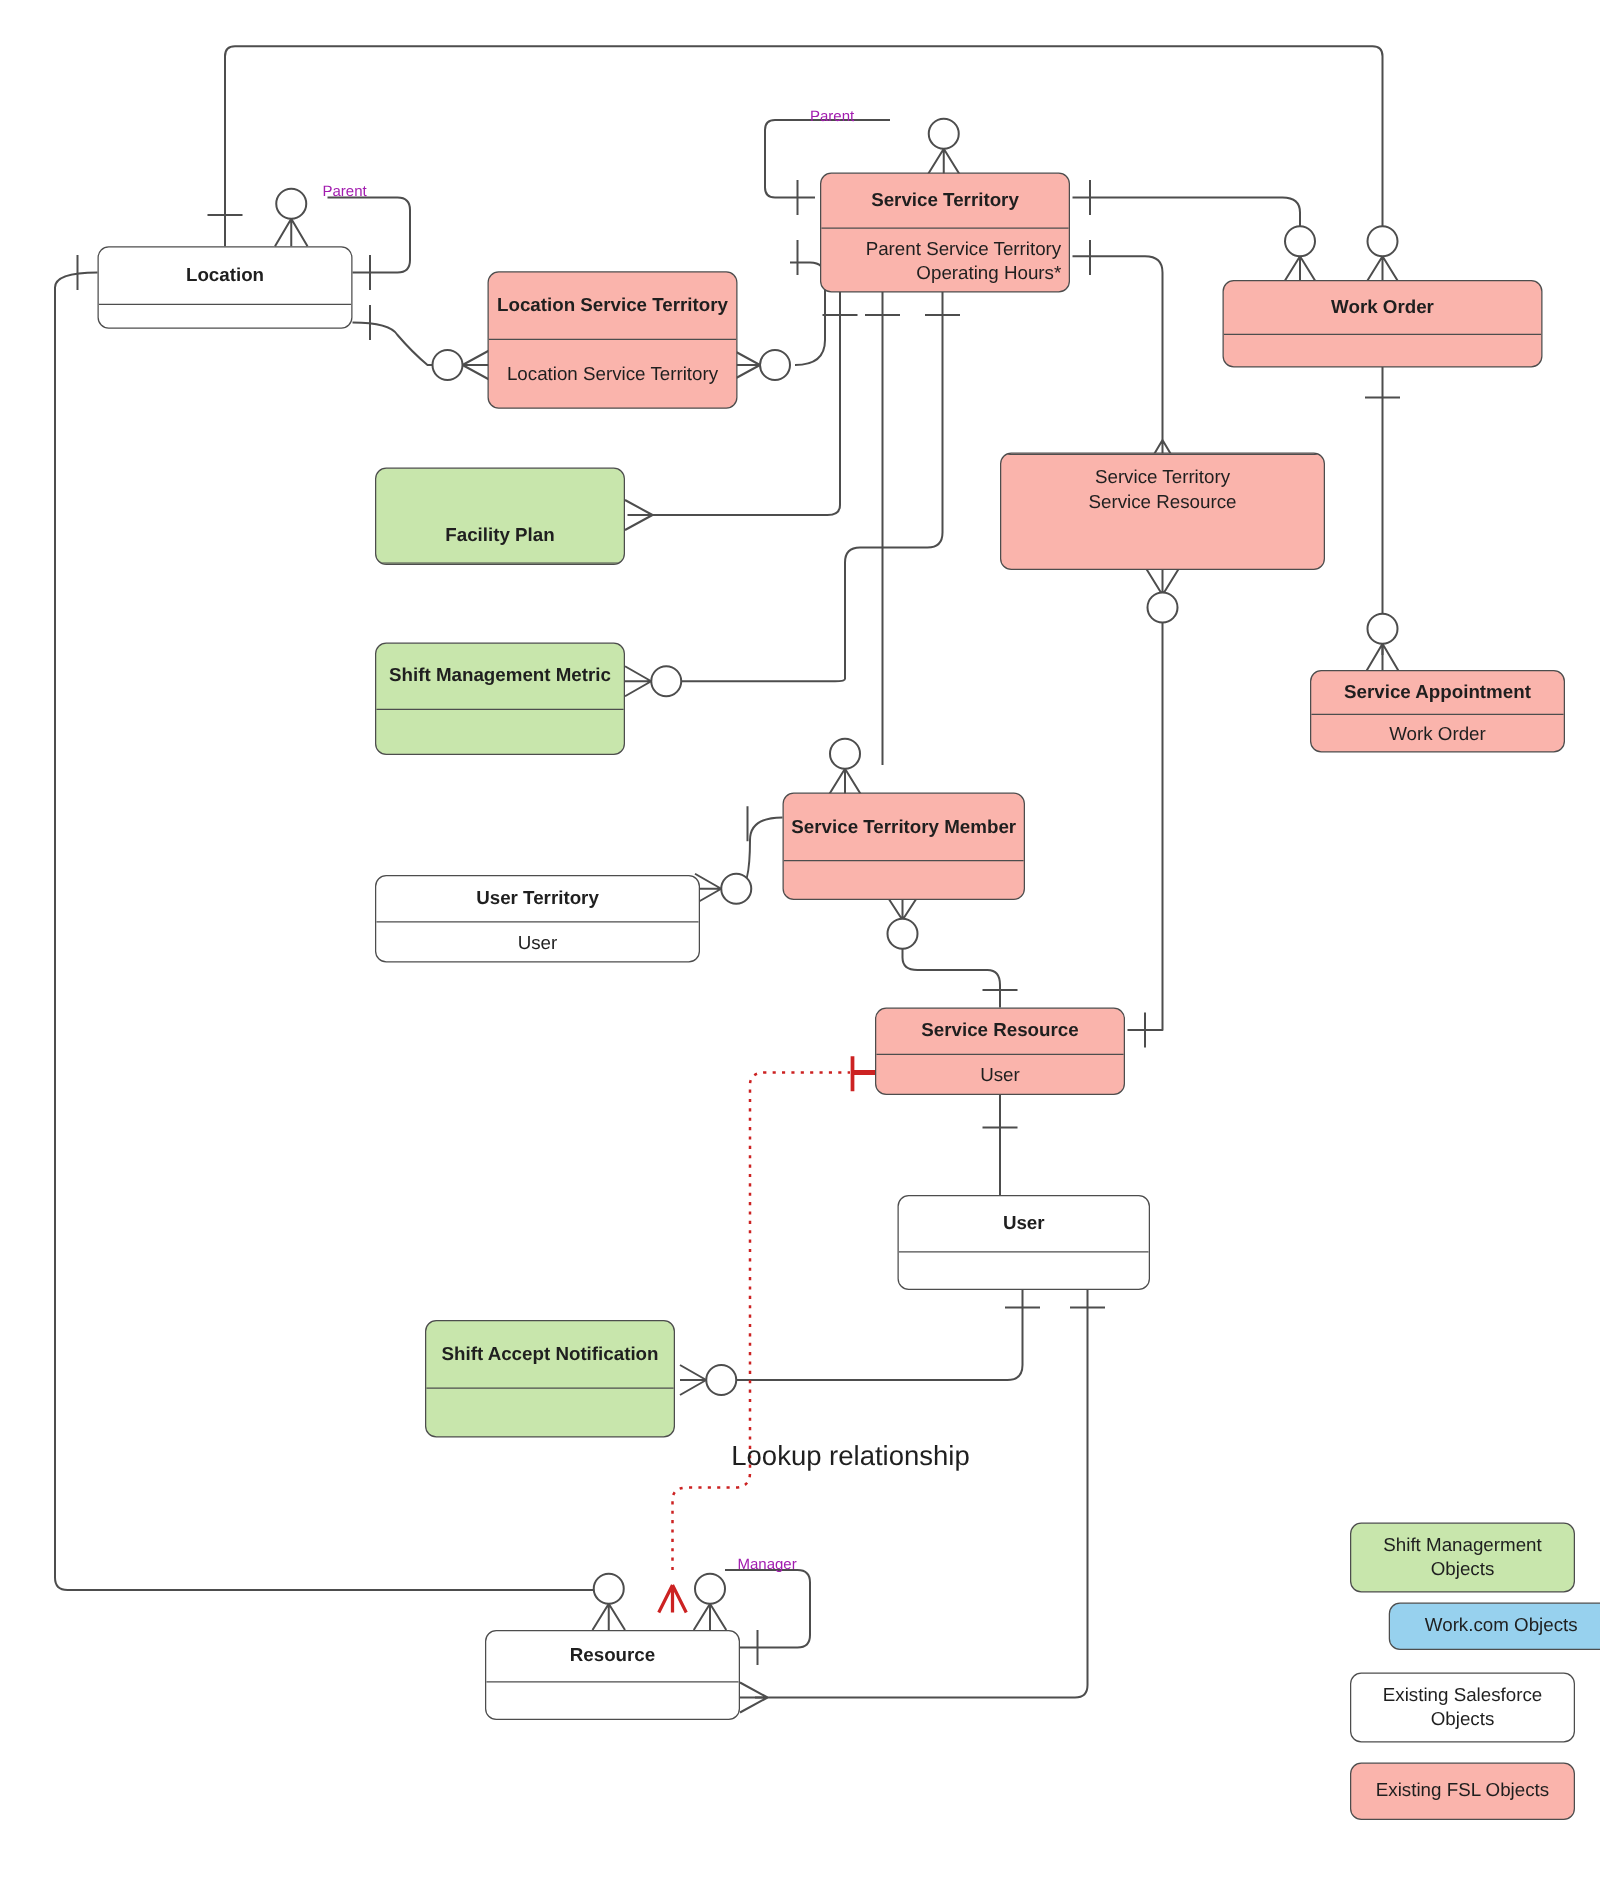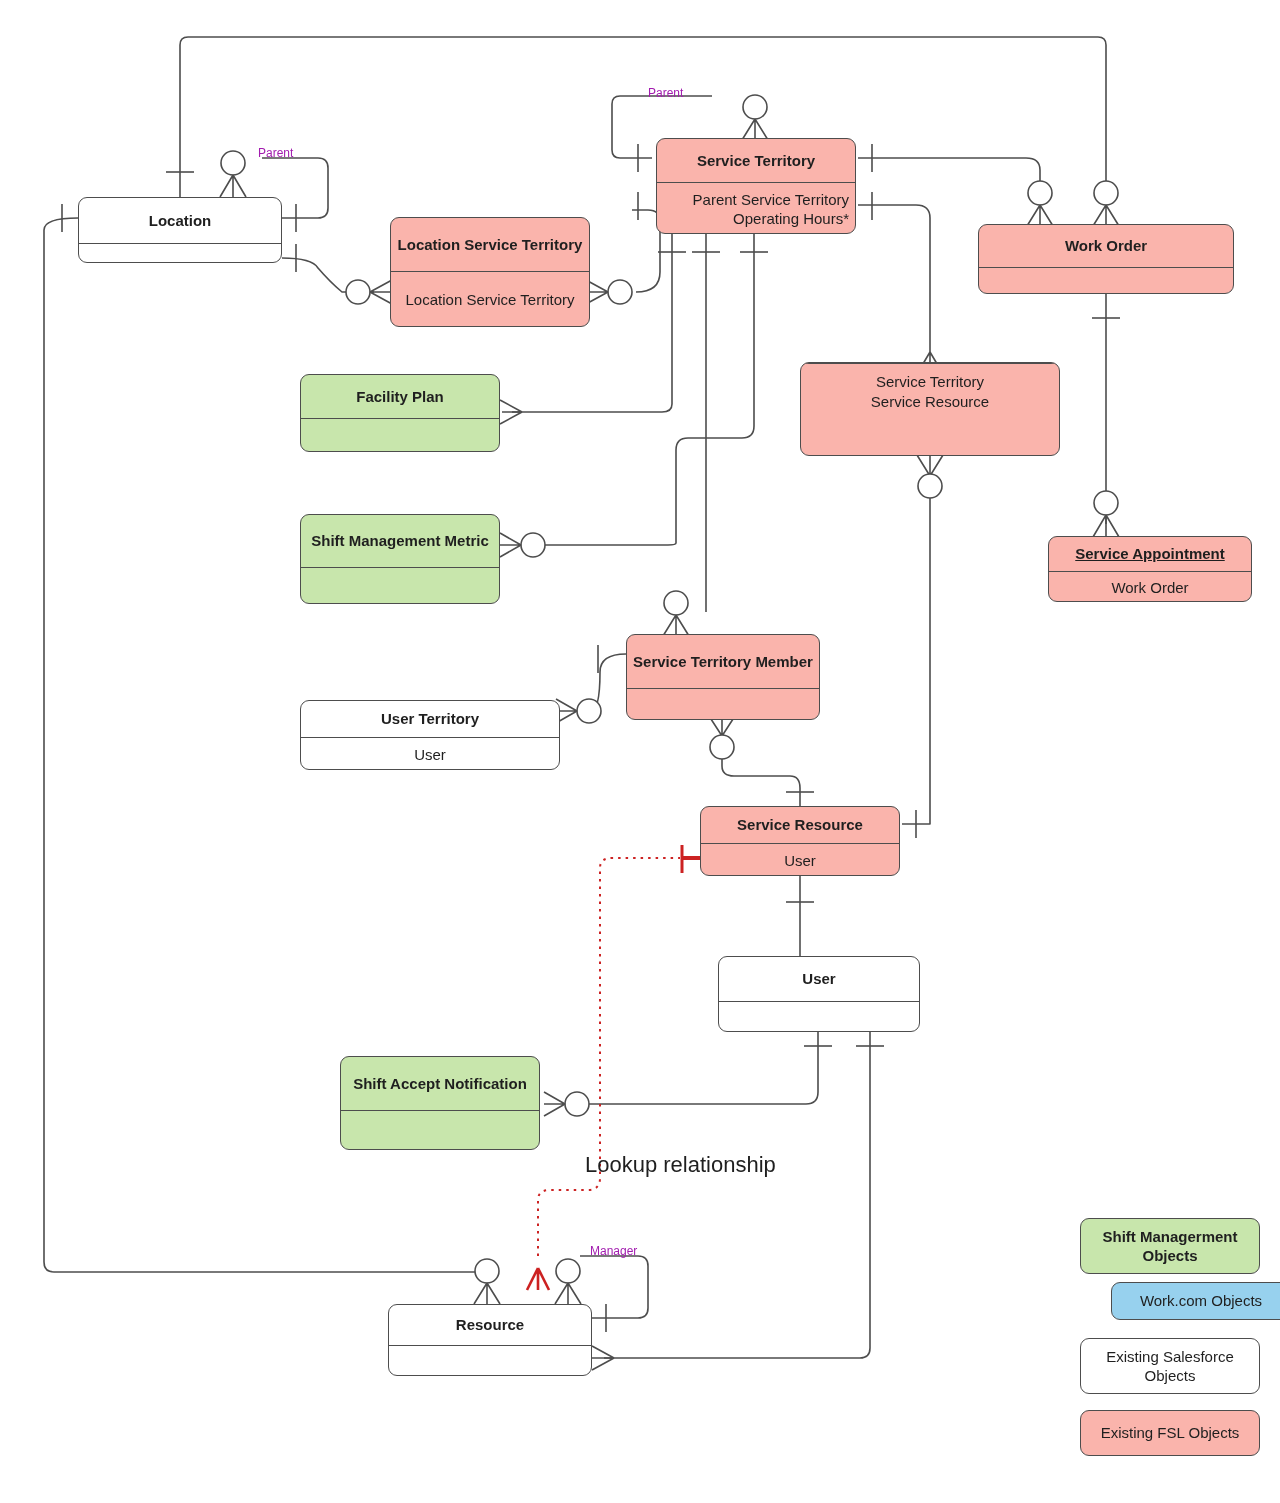--- a/index.html
+++ b/index.html
@@ -189,35 +189,35 @@
     </div>
   </div>
 
   <div class="entity fsl" style="left:978px;top:224px;width:256px;height:70px;">
     <div class="hdr" style="height:42px;">Work Order</div>
     <div class="sep"></div>
     <div class="body" style="height:27px;"></div>
   </div>
 
   <div class="entity shiftmgmt" style="left:300px;top:374px;width:200px;height:78px;">
-    <div class="hdr" style="height:43px;">Facility Plan</div>
+    <div class="hdr" style="height:43px;margin-top:32px;">Facility Plan</div>
     <div class="sep"></div>
     <div class="body" style="height:34px;"></div>
   </div>
 
   <div class="entity fsl" style="left:800px;top:362px;width:260px;height:94px;">
     <div class="sep"></div>
     <div class="body" style="height:55px;flex-direction:column;">
       <span>Service Territory</span>
       <span>Service Resource</span>
     </div>
   </div>
 
   <div class="entity fsl" style="left:1048px;top:536px;width:204px;height:66px;">
-    <div class="hdr" style="height:34px;text-decoration:underline;">Service Appointment</div>
+    <div class="hdr" style="height:34px;">Service Appointment</div>
     <div class="sep"></div>
     <div class="body" style="height:31px;">Work Order</div>
   </div>
 
   <div class="entity shiftmgmt" style="left:300px;top:514px;width:200px;height:90px;">
     <div class="hdr" style="height:52px;">Shift Management Metric</div>
     <div class="sep"></div>
     <div class="body" style="height:37px;"></div>
   </div>
 
@@ -256,21 +256,21 @@
     <div class="sep"></div>
     <div class="body" style="height:31px;"></div>
   </div>
 
   <div class="edge-label" style="left:258px;top:146px;">Parent</div>
   <div class="edge-label" style="left:648px;top:86px;">Parent</div>
   <div class="edge-label" style="left:590px;top:1244px;">Manager</div>
 
   <div class="note-label" style="left:585px;top:1152px;">Lookup relationship</div>
 
-  <div class="legend-box shiftmgmt" style="left:1080px;top:1218px;width:180px;height:56px;font-weight:bold;">
+  <div class="legend-box shiftmgmt" style="left:1080px;top:1218px;width:180px;height:56px;">
     <span>Shift Managerment Objects</span>
   </div>
   <div class="legend-box workcom" style="left:1111px;top:1282px;width:180px;height:38px;">
     <span>Work.com Objects</span>
   </div>
   <div class="legend-box sf" style="left:1080px;top:1338px;width:180px;height:56px;">
     <span>Existing Salesforce Objects</span>
   </div>
   <div class="legend-box fsl" style="left:1080px;top:1410px;width:180px;height:46px;">
     <span>Existing FSL Objects</span>

